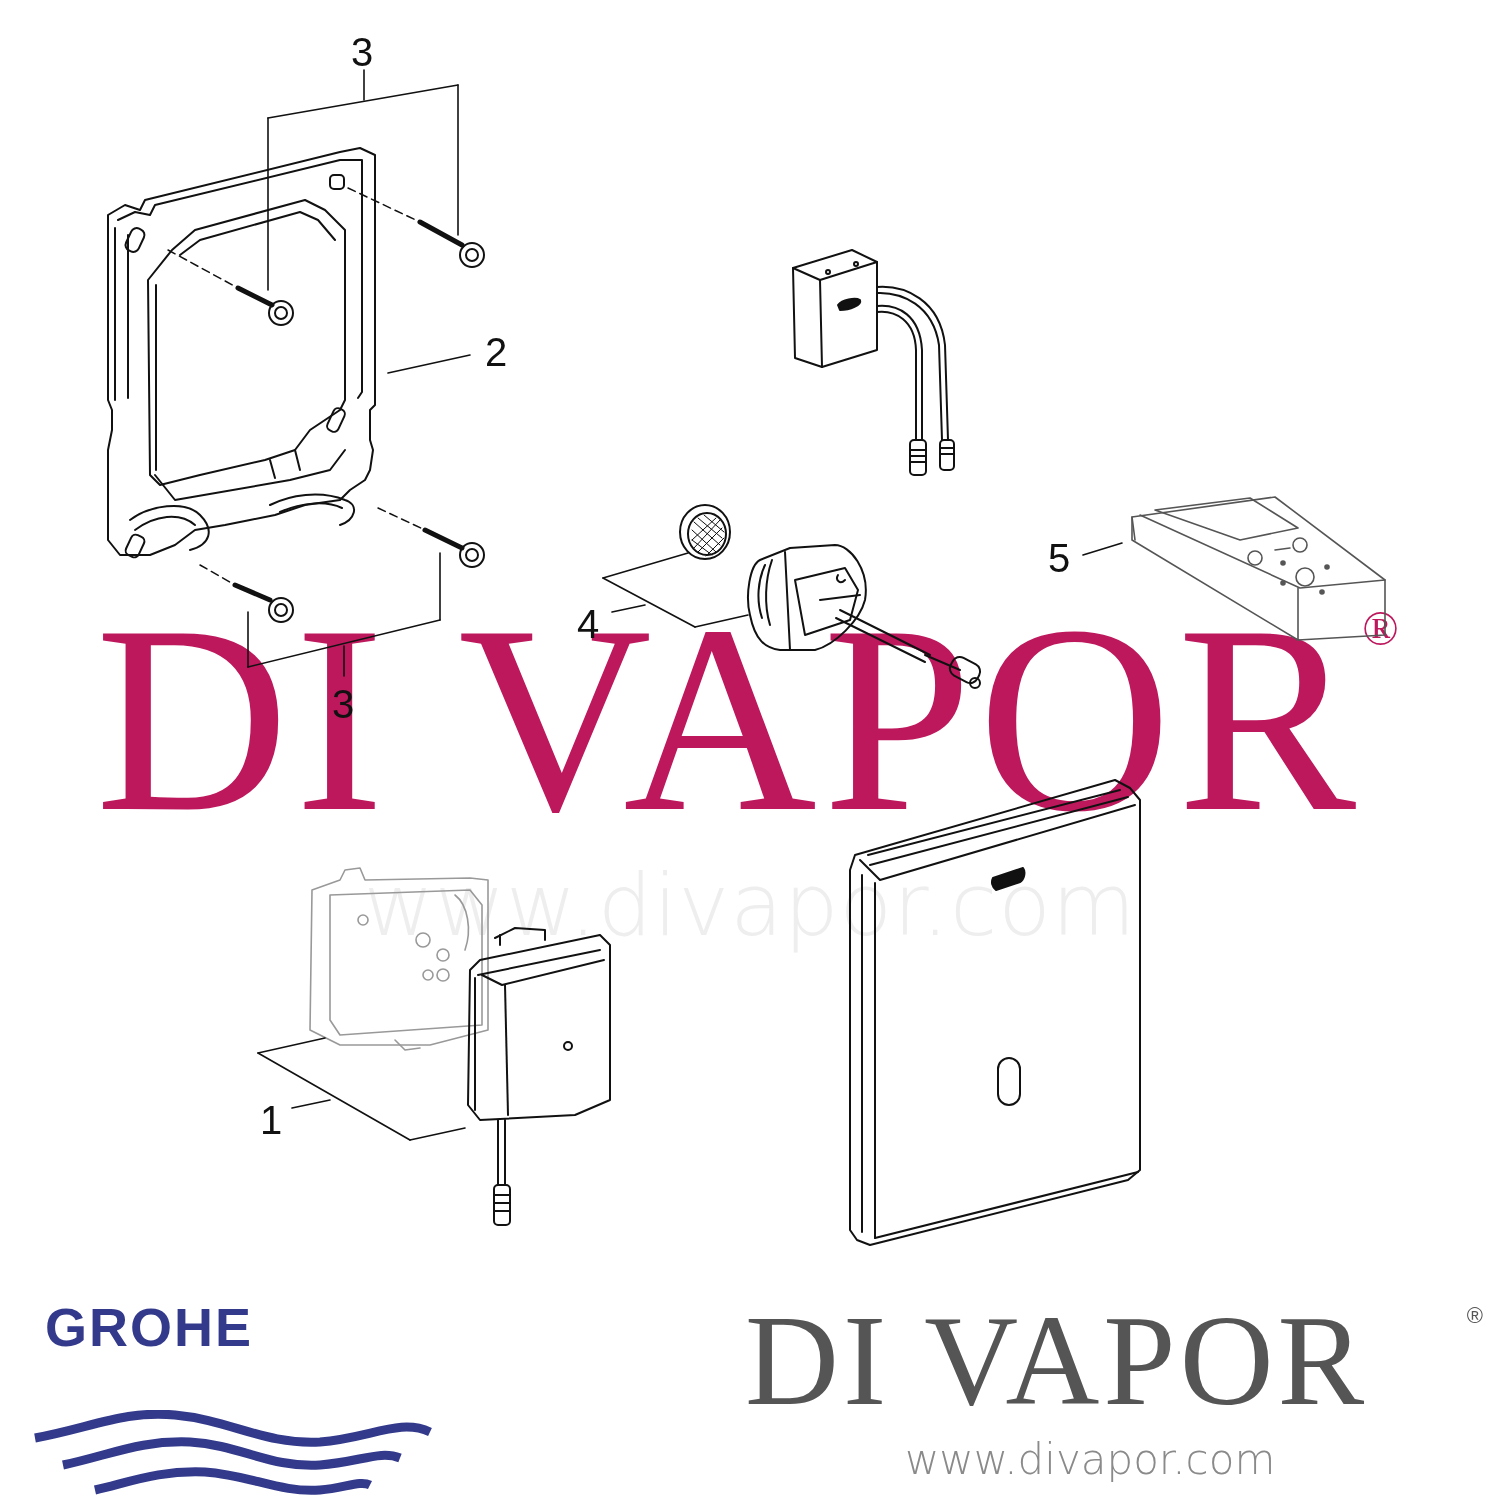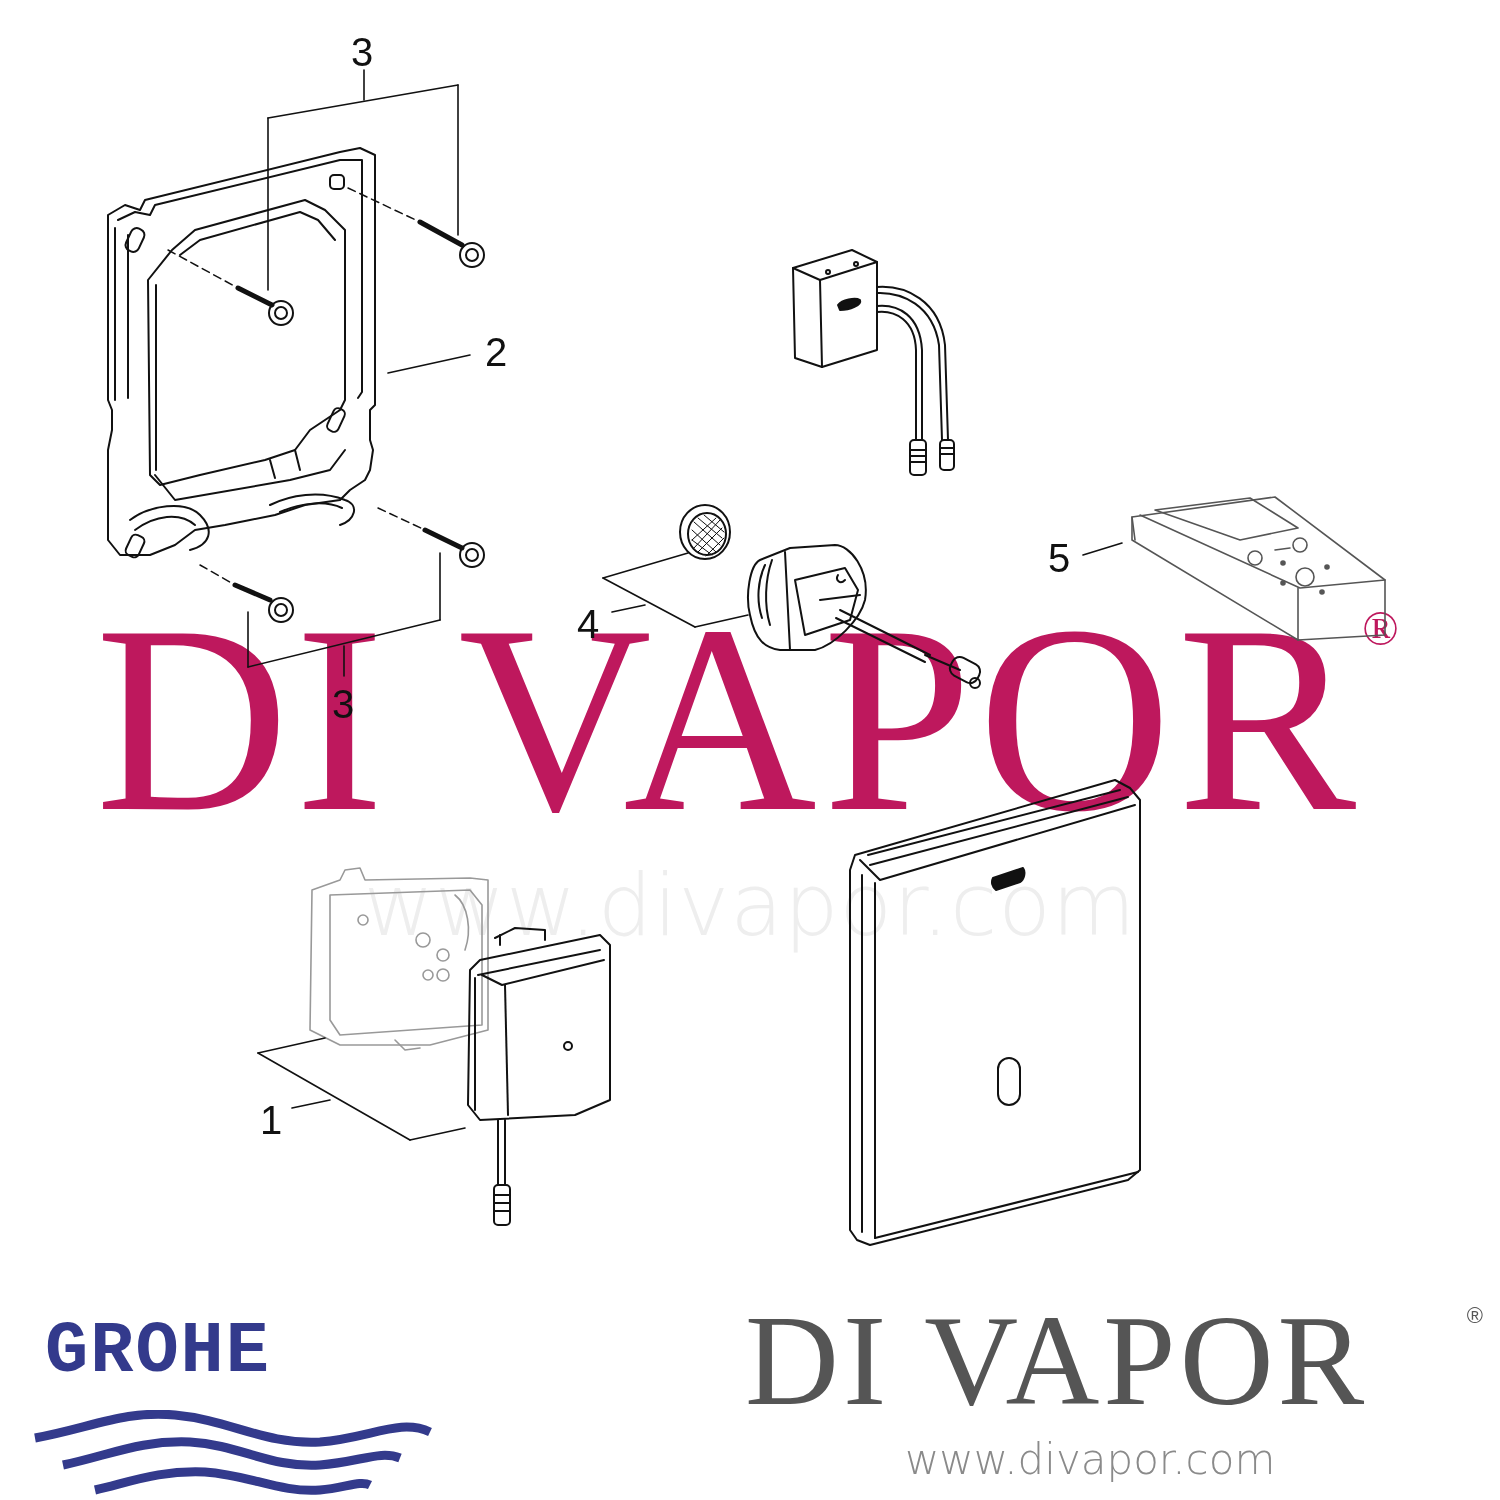--- a/index.html
+++ b/index.html
@@ -12,22 +12,22 @@
   .watermark-big .reg { font-size: 48px; vertical-align: top; position: relative; top: 20px; }
   .watermark-url {
     position: absolute; left: 300px; top: 855px; width: 900px; text-align: center;
     font-family: "DejaVu Sans", sans-serif; font-size: 86px; font-weight: 200;
     color: #eeeeee; white-space: nowrap; z-index: 0; letter-spacing: 1px;
   }
   svg.drawing { position: absolute; left: 0; top: 0; z-index: 1; }
   .callout { position: absolute; font-family: "Liberation Sans", sans-serif; font-size: 40px; color: #111; z-index: 2; line-height: 1; }
   .grohe-logo { position: absolute; left: 30px; top: 1300px; width: 420px; height: 140px; z-index: 2; }
   .grohe-word {
-    position: absolute; left: 15px; top: 16px; font-family: Liberation Mono, monospace; font-weight: bold;
-    font-size: 72px; color: #333a8c; letter-spacing: 2px; line-height: 1;
+    position: absolute; left: 15px; top: 0; font-family: Liberation Sans, sans-serif; font-weight: bold;
+    font-size: 54px; color: #333a8c; letter-spacing: 2px; line-height: 1;
   }
   .grohe-waves { position: absolute; left: 0; top: 110px; }
   .divapor-logo { position: absolute; left: 745px; top: 1295px; width: 750px; height: 200px; z-index: 2; }
   .divapor-word {
     position: absolute; left: 0; top: 0; font-family: "Liberation Serif", serif; font-size: 130px;
     color: #555555; letter-spacing: 4px; line-height: 1; white-space: nowrap;
   }
   .divapor-reg { position: absolute; right: 12px; top: 8px; font-size: 22px; color: #555; font-family: "Liberation Sans", sans-serif; }
   .divapor-url {
     position: absolute; left: 160px; top: 140px; font-family: "DejaVu Sans", sans-serif; font-size: 42px;

